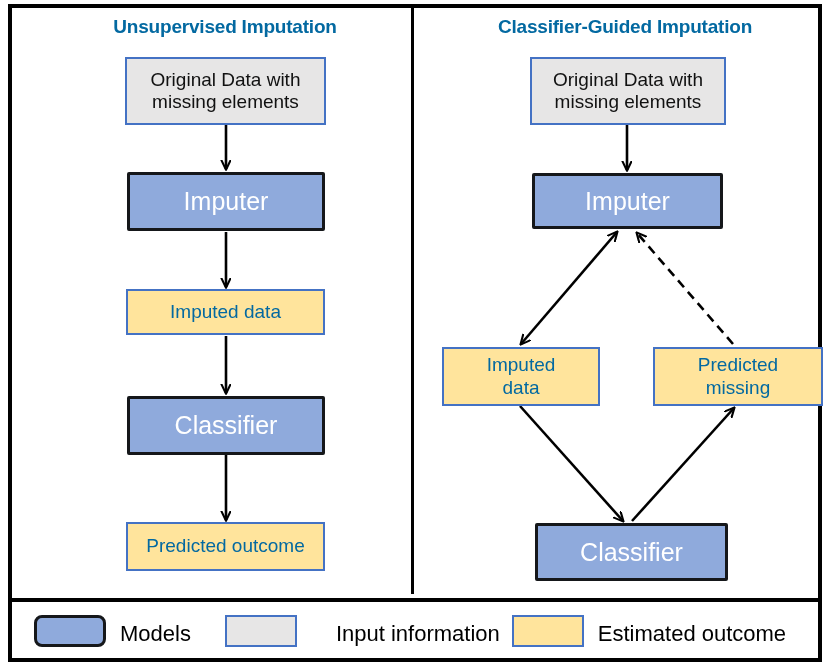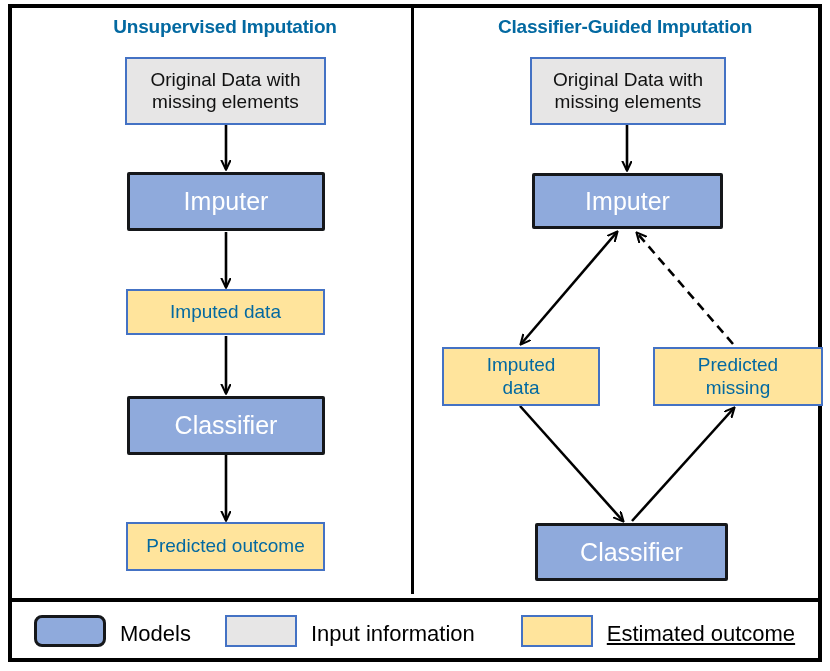--- a/index.html
+++ b/index.html
@@ -218,25 +218,25 @@
 
   <div class="node node-model" style="left:535px; top:523px; width:193px; height:58px;">Classifier</div>
 
   <div class="legend-bar">
 
     <div class="legend-item" style="margin-right:34px;">
       <div class="legend-swatch model"></div>
       <div class="legend-label">Models</div>
     </div>
 
-    <div class="legend-item" style="margin-right:46px;">
+    <div class="legend-item" style="margin-right:12px;gap:25px;">
       <div class="legend-swatch input"></div>
       <div class="legend-label">Input information</div>
     </div>
 
-    <div class="legend-item" style="margin-right:7px;text-decoration:underline;">
+    <div class="legend-item" style="margin-right:7px;">
       <div class="legend-swatch outcome"></div>
       <div class="legend-label">Estimated outcome</div>
     </div>
 
   </div>
 
 </div>
 
 </body></html>

